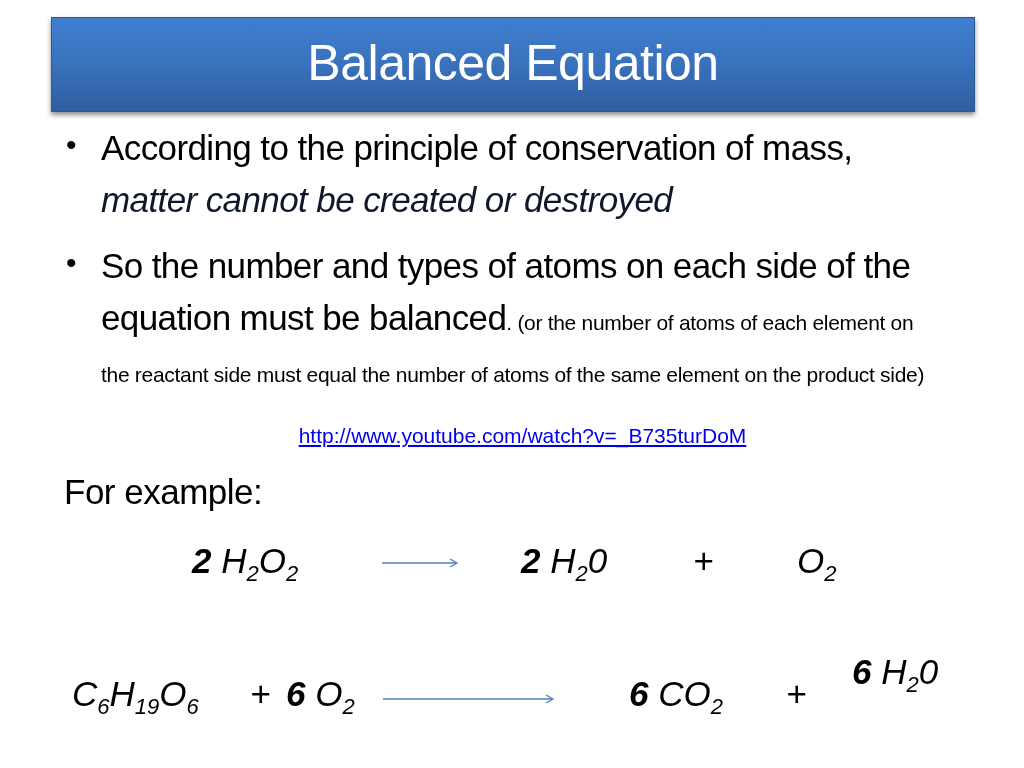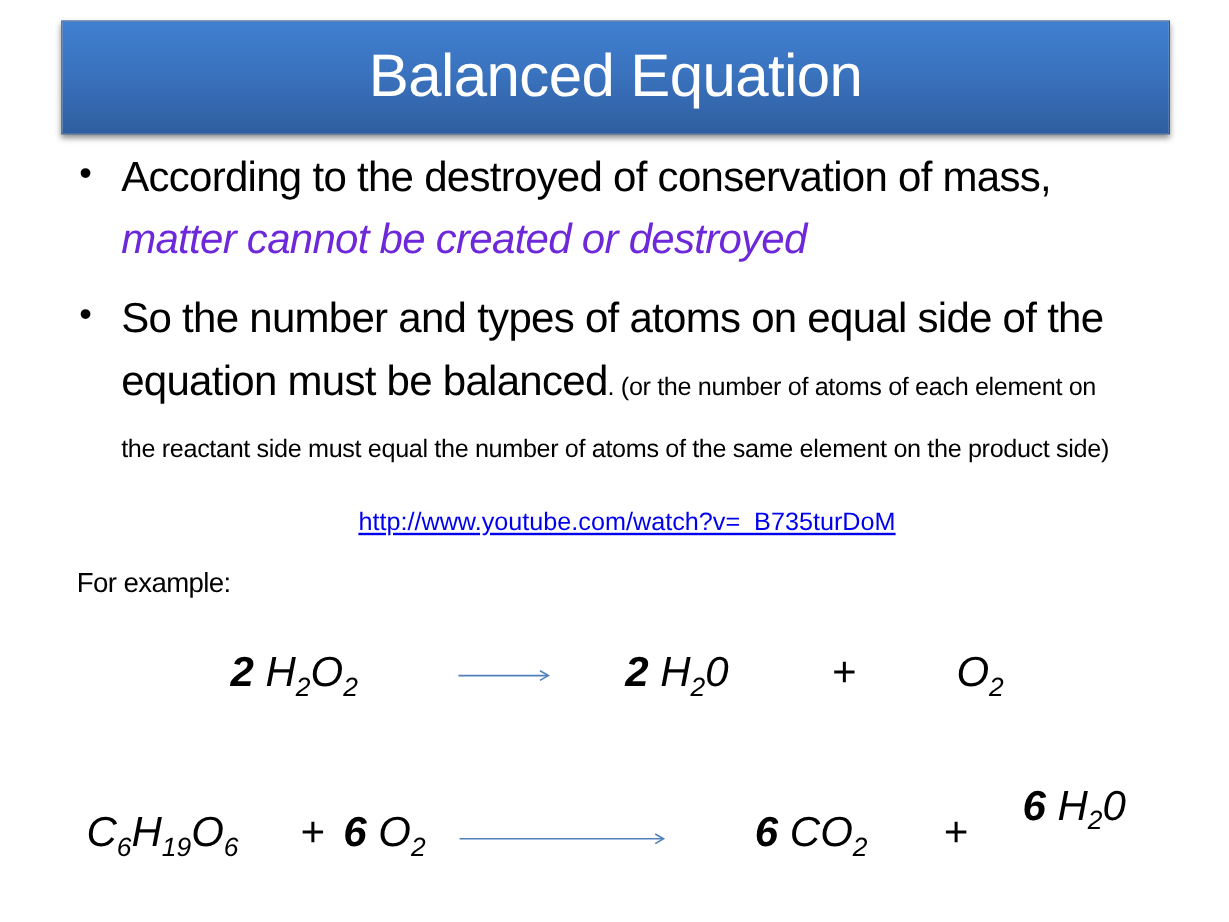--- a/index.html
+++ b/index.html
@@ -47,21 +47,21 @@
       left: 0;
       font-size: 30px;
     }
     .bullet-body {
       margin-left: 35px;
       font-size: 35px;
       line-height: 52px;
       letter-spacing: -0.6px;
     }
     .emph {
-      color: #6d28d9;
+      color: #0f172a;
       font-style: italic;
     }
     .small-note {
       font-size: 21px;
       line-height: 34px;
       letter-spacing: -0.3px;
     }
     .link-line {
       position: absolute;
       left: 0;
@@ -72,21 +72,21 @@
     }
     .link-line a {
       color: #0000ee;
       text-decoration: underline;
       margin-left: 21px;
     }
     .for-example {
       position: absolute;
       left: 64px;
       top: 472px;
-      font-size: 23px;
+      font-size: 35px;
       letter-spacing: -0.5px;
     }
     .eq {
       position: absolute;
       font-size: 35px;
       white-space: nowrap;
       font-style: italic;
     }
     .eq sub {
       font-size: 22px;
@@ -105,28 +105,28 @@
 
 <div class="slide">
 
   <div class="title-bar">
     <span class="title-text">Balanced Equation</span>
   </div>
 
   <div class="bullet" style="top:122px;">
     <span class="bullet-dot" style="top:6px;">•</span>
     <div class="bullet-body">
-      <span>According to the destroyed of conservation of mass, </span><span class="emph">matter cannot be created or destroyed</span>
+      <span>According to the principle of conservation of mass, </span><span class="emph">matter cannot be created or destroyed</span>
     </div>
   </div>
 
   <div class="bullet" style="top:240px;">
     <span class="bullet-dot" style="top:6px;">•</span>
     <div class="bullet-body">
-      <span>So the number and types of atoms on equal side of the equation must be balanced</span><span class="small-note">.</span><span class="small-note"> (or the number of atoms of each element on the reactant side must equal the number of atoms of the same element on the product side)</span>
+      <span>So the number and types of atoms on each side of the equation must be balanced</span><span class="small-note">.</span><span class="small-note"> (or the number of atoms of each element on the reactant side must equal the number of atoms of the same element on the product side)</span>
     </div>
   </div>
 
   <div class="link-line">
     <a href="#">http://www.youtube.com/watch?v=_B735turDoM</a>
   </div>
 
   <div class="for-example">For example:</div>
 
   <div>

